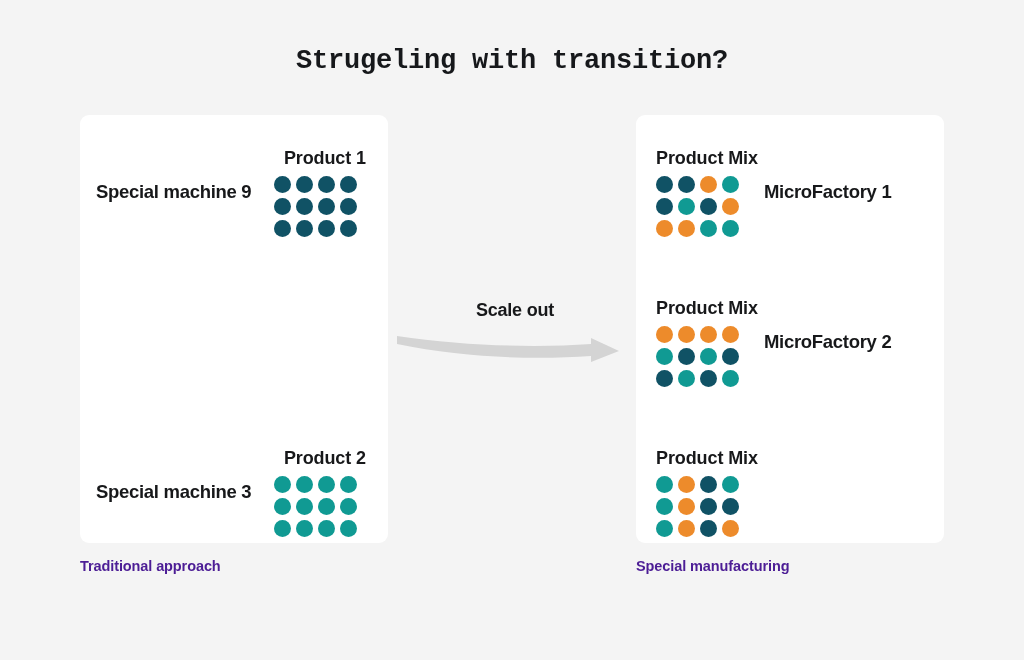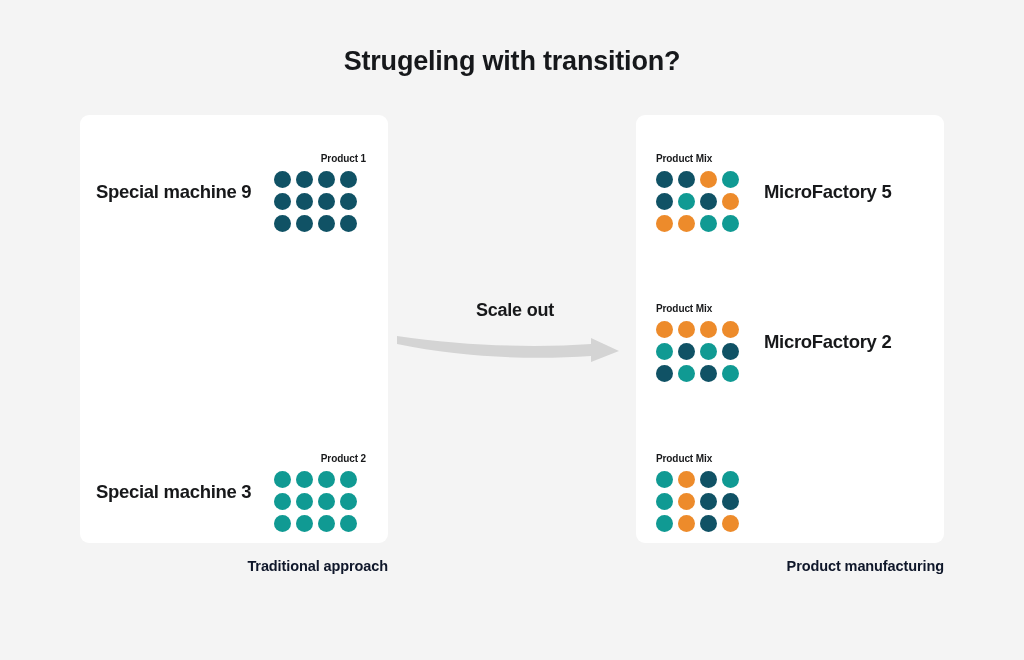--- a/index.html
+++ b/index.html
@@ -20,20 +20,21 @@
   .page-title {
     position: absolute;
     left: 0;
     top: 46px;
     width: 1024px;
     text-align: center;
     font-size: 27px;
     font-weight: bold;
     letter-spacing: -0.2px;
     color: #16181b;
+    font-family: Liberation Mono, monospace;
   }
 
   
   .panel {
     position: absolute;
     background: #ffffff;
     border-radius: 9px;
   }
   .panel-left {
     left: 80px;
@@ -45,24 +46,24 @@
     left: 636px;
     top: 115px;
     width: 308px;
     height: 428px;
   }
 
   .panel-caption {
     position: absolute;
     top: 558px;
     width: 308px;
-    text-align: right;
+    text-align: left;
     font-size: 14.5px;
     font-weight: bold;
-    color: #0f172a;
+    color: #4c1d95;
     letter-spacing: -0.1px;
   }
   .caption-left  { left: 80px; }
   .caption-right { left: 636px; }
 
   
   .row {
     position: absolute;
     left: 0;
     width: 308px;
@@ -98,21 +99,21 @@
     color: #17181a;
     letter-spacing: -0.3px;
     text-align: left;
   }
 
   .dots-block {
     position: relative;
     width: 90px;
   }
   .dots-block .dots-title {
-    font-size: 10px;
+    font-size: 18px;
     font-weight: bold;
     color: #17181a;
     letter-spacing: -0.1px;
     white-space: nowrap;
     margin-bottom: 7px;
   }
   .row-left .dots-block {
     margin-left: 2px;
   }
   .row-left .dots-title {
@@ -240,21 +241,21 @@
           <div class="dot" style="background: rgb(16, 82, 101);"></div>
           <div class="dot" style="background: rgb(16, 154, 147);"></div>
           <div class="dot" style="background: rgb(16, 82, 101);"></div>
           <div class="dot" style="background: rgb(237, 139, 43);"></div>
           <div class="dot" style="background: rgb(237, 139, 43);"></div>
           <div class="dot" style="background: rgb(237, 139, 43);"></div>
           <div class="dot" style="background: rgb(16, 154, 147);"></div>
           <div class="dot" style="background: rgb(16, 154, 147);"></div>
         </div>
     </div>
-    <div class="row-label">MicroFactory 5</div>
+    <div class="row-label">MicroFactory 1</div>
   </div>
 
   <div class="row row-right row-1">
     <div class="dots-block">
       <div class="dots-title">Product Mix</div>
       <div class="dot-grid">
           <div class="dot" style="background: rgb(237, 139, 43);"></div>
           <div class="dot" style="background: rgb(237, 139, 43);"></div>
           <div class="dot" style="background: rgb(237, 139, 43);"></div>
           <div class="dot" style="background: rgb(237, 139, 43);"></div>
@@ -286,13 +287,13 @@
           <div class="dot" style="background: rgb(16, 154, 147);"></div>
           <div class="dot" style="background: rgb(237, 139, 43);"></div>
           <div class="dot" style="background: rgb(16, 82, 101);"></div>
           <div class="dot" style="background: rgb(237, 139, 43);"></div>
         </div>
     </div>
   </div>
 
 </div>
 
-<div class="panel-caption caption-right">Product manufacturing</div>
+<div class="panel-caption caption-right">Special manufacturing</div>
 
 </body></html>

